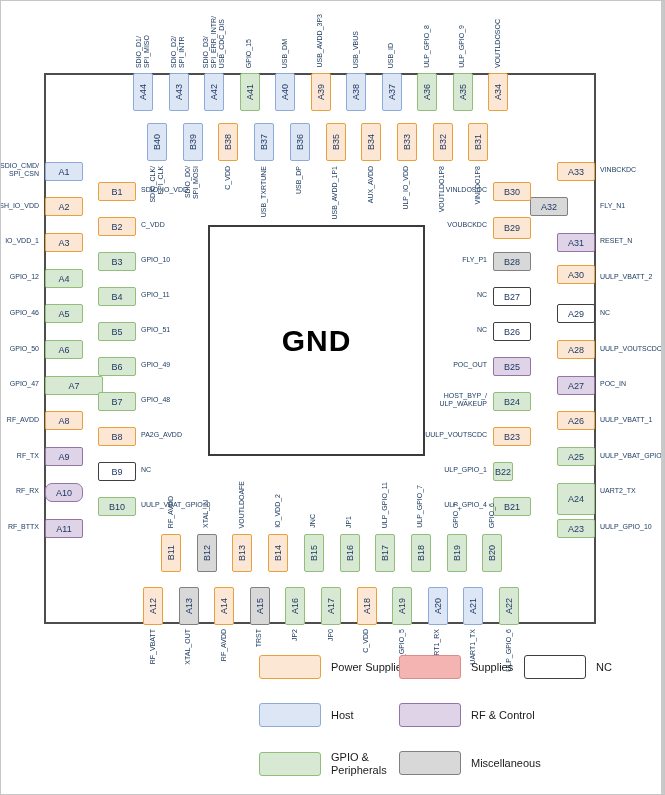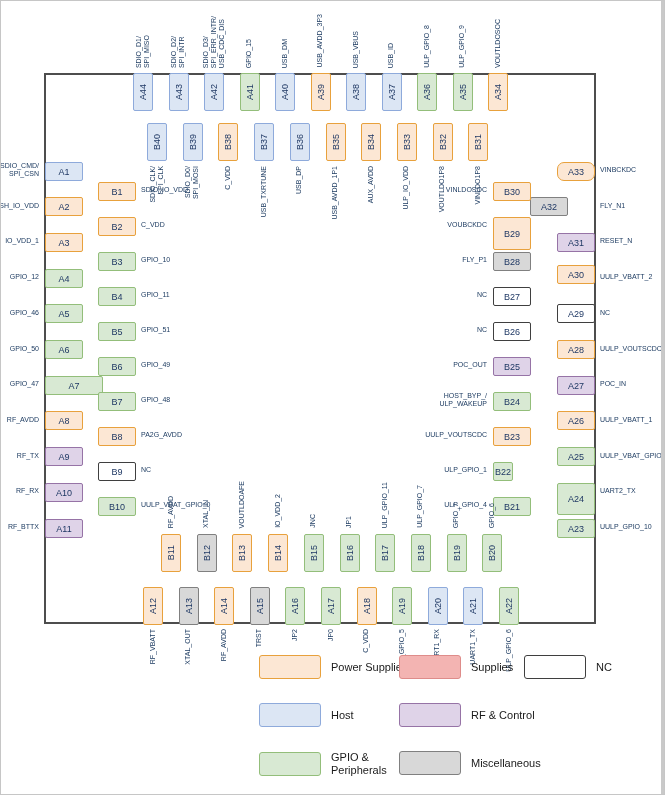--- a/index.html
+++ b/index.html
@@ -24,20 +24,23 @@
   .legend-item{position:absolute;display:flex;align-items:center;gap:10px;}
   .legend-swatch{width:62px;height:24px;border:1px solid;border-radius:3px;
                  box-sizing:border-box;flex:0 0 auto;}
   .legend-label{font-size:11px;color:#1a1a1a;line-height:13px;white-space:pre-line;}
 </style>
 </head>
 <body>
 
 <div class="frame">
   <div class="chip-outline"></div>
+  <div class="gnd">
+    <span class="gnd-text">GND</span>
+  </div>
   <div id="pins-layer">
       <div class="pin-box" style="background: rgb(220, 230, 244); border-color: rgb(142, 170, 219); left: 132px; top: 72px; width: 20px; height: 38px;">
         <span class="pin-id vert">A44</span>
       </div>
       <div class="pin-label vert" style="width: 17px; left: 134px; bottom: 726px;">SDIO_D1/
 SPI_MISO</div>
       <div class="pin-box" style="background: rgb(220, 230, 244); border-color: rgb(142, 170, 219); left: 168px; top: 72px; width: 20px; height: 38px;">
         <span class="pin-id vert">A43</span>
       </div>
       <div class="pin-label vert" style="width: 17px; left: 169px; bottom: 726px;">SDIO_D2/
@@ -152,21 +155,21 @@
       </div>
       <div class="pin-label lbl-right" style="top: 379px; right: 625px;">GPIO_47</div>
       <div class="pin-box" style="background: rgb(252, 231, 212); border-color: rgb(232, 161, 60); left: 44px; top: 410px; width: 38px; height: 19px;">
         <span class="pin-id">A8</span>
       </div>
       <div class="pin-label lbl-right" style="top: 415px; right: 625px;">RF_AVDD</div>
       <div class="pin-box" style="background: rgb(223, 211, 232); border-color: rgb(150, 115, 166); left: 44px; top: 446px; width: 38px; height: 19px;">
         <span class="pin-id">A9</span>
       </div>
       <div class="pin-label lbl-right" style="top: 451px; right: 625px;">RF_TX</div>
-      <div class="pin-box" style="background: rgb(223, 211, 232); border-color: rgb(150, 115, 166); left: 44px; top: 482px; width: 38px; height: 19px;">
+      <div class="pin-box" style="background: rgb(223, 211, 232); border-color: rgb(150, 115, 166); left: 44px; top: 482px; width: 38px; height: 19px; border-radius: 7px;">
         <span class="pin-id">A10</span>
       </div>
       <div class="pin-label lbl-right" style="top: 486px; right: 625px;">RF_RX</div>
       <div class="pin-box" style="background: rgb(223, 211, 232); border-color: rgb(150, 115, 166); left: 44px; top: 518px; width: 38px; height: 19px;">
         <span class="pin-id">A11</span>
       </div>
       <div class="pin-label lbl-right" style="top: 522px; right: 625px;">RF_BTTX</div>
       <div class="pin-box" style="background: rgb(252, 231, 212); border-color: rgb(232, 161, 60); left: 97px; top: 181px; width: 38px; height: 19px;">
         <span class="pin-id">B1</span>
       </div>
@@ -200,21 +203,21 @@
       </div>
       <div class="pin-label" style="top: 430px; left: 140px;">PA2G_AVDD</div>
       <div class="pin-box" style="background: rgb(255, 255, 255); border-color: rgb(63, 63, 63); left: 97px; top: 461px; width: 38px; height: 19px;">
         <span class="pin-id">B9</span>
       </div>
       <div class="pin-label" style="top: 465px; left: 140px;">NC</div>
       <div class="pin-box" style="background: rgb(216, 233, 211); border-color: rgb(147, 190, 122); left: 97px; top: 496px; width: 38px; height: 19px;">
         <span class="pin-id">B10</span>
       </div>
       <div class="pin-label" style="top: 500px; left: 140px;">UULP_VBAT_GPIO_0</div>
-      <div class="pin-box" style="background: rgb(252, 231, 212); border-color: rgb(232, 161, 60); left: 556px; top: 161px; width: 38px; height: 19px; border-radius: 7px;">
+      <div class="pin-box" style="background: rgb(252, 231, 212); border-color: rgb(232, 161, 60); left: 556px; top: 161px; width: 38px; height: 19px;">
         <span class="pin-id">A33</span>
       </div>
       <div class="pin-label" style="top: 165px; left: 599px;">VINBCKDC</div>
       <div class="pin-box" style="background: rgb(216, 216, 216); border-color: rgb(128, 128, 128); left: 529px; top: 196px; width: 38px; height: 19px;">
         <span class="pin-id">A32</span>
       </div>
       <div class="pin-label" style="top: 201px; left: 599px;">FLY_N1</div>
       <div class="pin-box" style="background: rgb(223, 211, 232); border-color: rgb(150, 115, 166); left: 556px; top: 232px; width: 38px; height: 19px;">
         <span class="pin-id">A31</span>
       </div>
@@ -248,21 +251,21 @@
       </div>
       <div class="pin-label" style="top: 486px; left: 599px;">UART2_TX</div>
       <div class="pin-box" style="background: rgb(216, 233, 211); border-color: rgb(147, 190, 122); left: 556px; top: 518px; width: 38px; height: 19px;">
         <span class="pin-id">A23</span>
       </div>
       <div class="pin-label" style="top: 522px; left: 599px;">UULP_GPIO_10</div>
       <div class="pin-box" style="background: rgb(252, 231, 212); border-color: rgb(232, 161, 60); left: 492px; top: 181px; width: 38px; height: 19px;">
         <span class="pin-id">B30</span>
       </div>
       <div class="pin-label lbl-right" style="top: 185px; right: 177px;">VINLDOSOC</div>
-      <div class="pin-box" style="background: rgb(252, 231, 212); border-color: rgb(232, 161, 60); left: 492px; top: 216px; width: 38px; height: 33px;">
+      <div class="pin-box" style="background: rgb(252, 231, 212); border-color: rgb(232, 161, 60); left: 492px; top: 216px; width: 38px; height: 22px;">
         <span class="pin-id">B29</span>
       </div>
       <div class="pin-label lbl-right" style="top: 220px; right: 177px;">VOUBCKDC</div>
       <div class="pin-box" style="background: rgb(216, 216, 216); border-color: rgb(128, 128, 128); left: 492px; top: 251px; width: 38px; height: 19px;">
         <span class="pin-id">B28</span>
       </div>
       <div class="pin-label lbl-right" style="top: 255px; right: 177px;">FLY_P1</div>
       <div class="pin-box" style="background: rgb(255, 255, 255); border-color: rgb(63, 63, 63); left: 492px; top: 286px; width: 38px; height: 19px;">
         <span class="pin-id">B27</span>
       </div>

